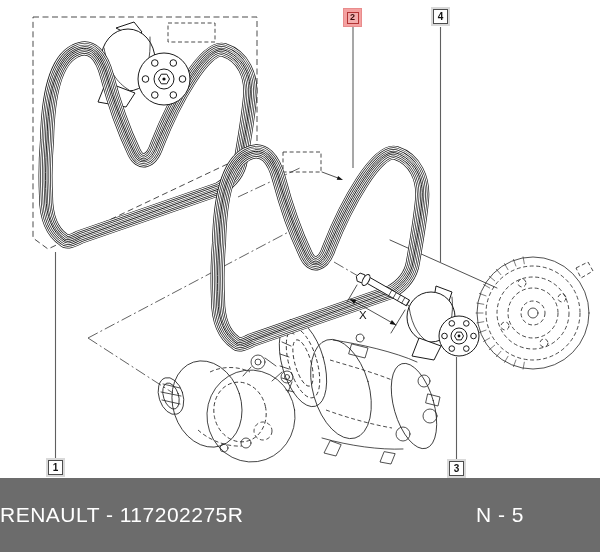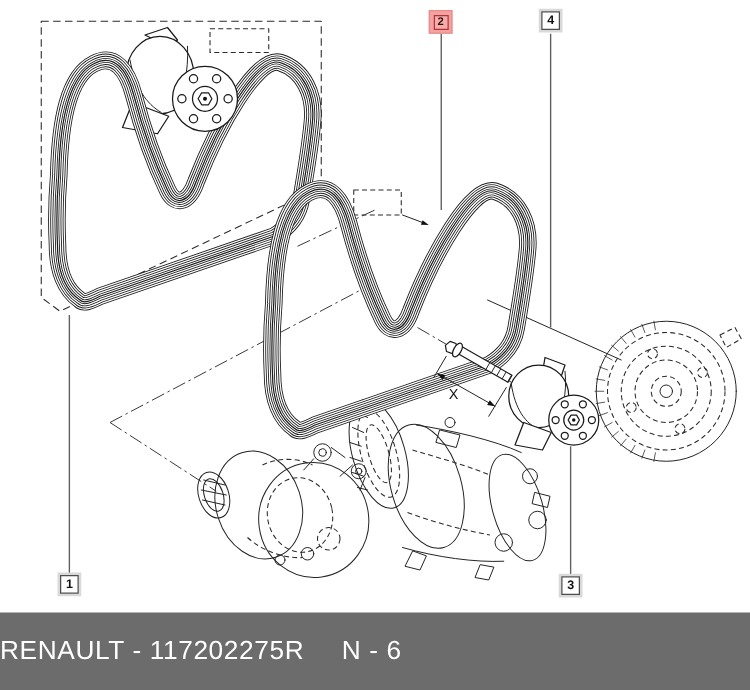--- a/index.html
+++ b/index.html
@@ -20,22 +20,22 @@
   .callout{position:absolute;width:15px;height:15px;background:#fff;border:1px solid #4d4d4d;
            box-shadow:0 0 0 2px #d9d9d9;display:flex;align-items:center;justify-content:center;
            font-size:10px;font-weight:bold;color:#111;line-height:1;box-sizing:border-box;cursor:pointer;}
   .callout-hl{position:absolute;width:19px;height:19px;background:#f4a1a1;border:1px solid #e98c8c;
            display:flex;align-items:center;justify-content:center;box-sizing:border-box;cursor:pointer;}
   .callout-hl .inner{width:12px;height:12px;border:1.5px solid #b23434;background:#f3adad;
            display:flex;align-items:center;justify-content:center;font-size:9px;font-weight:bold;
            color:#3a0c0c;line-height:1;box-sizing:border-box;}
 
   
-  .footer{position:absolute;left:0;bottom:0;width:600px;height:62px;background:#6c6c6c;
-          display:flex;align-items:center;justify-content:flex-start;box-sizing:border-box;
+  .footer{position:absolute;left:0;bottom:0;width:600px;height:74px;background:#6c6c6c;
+          display:flex;align-items:center;justify-content:space-between;box-sizing:border-box;
           padding-right:76px;color:#fff;font-size:21px;letter-spacing:.5px;}
   .footer .gap{display:inline-block;width:30px;}
 </style>
 </head>
 <body>
 
 <div class="stage">
 
 <svg width="600" height="552" viewBox="0 0 600 552">
   <defs>
@@ -216,16 +216,16 @@
   <span>3</span>
 </div>
 
 <div class="callout" style="left:433px;top:9px">
   <span>4</span>
 </div>
 
 <div class="footer">
   <span>RENAULT - 117202275R</span>
   <span class="gap"></span>
-  <span>N - 6</span>
+  <span>N - 5</span>
 </div>
 
 </div>
 
 </body></html>

